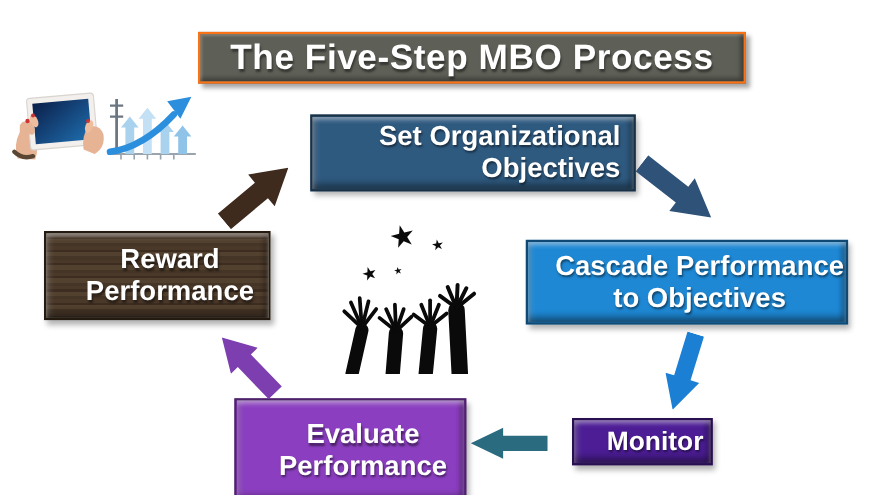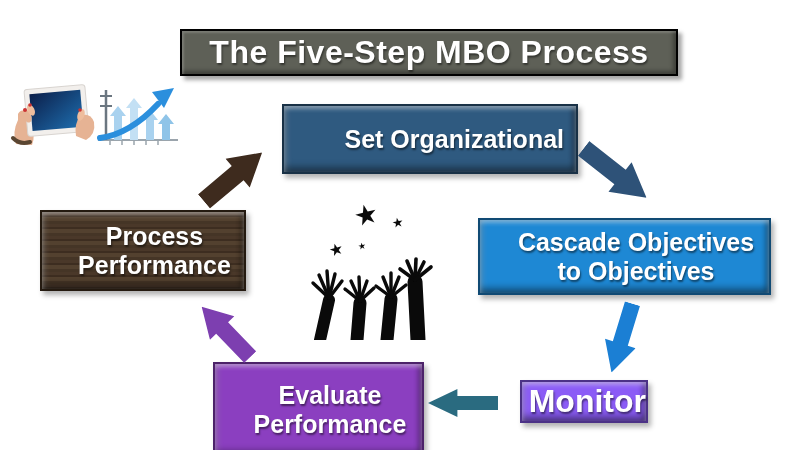--- a/index.html
+++ b/index.html
@@ -3,21 +3,21 @@
 <meta charset="utf-8">
 <style>
   html,body{margin:0;padding:0;background:#ffffff;}
   .stage{
     position:relative;width:800px;height:450px;background:#ffffff;overflow:hidden;
     font-family:"Liberation Sans","DejaVu Sans",sans-serif;
   }
   
   .title-box{
     position:absolute;left:180px;top:29px;width:498px;height:47px;
-    background:#5e6057;border:2px solid #000000;box-sizing:border-box;
+    background:#5e6057;border:2px solid #f97316;box-sizing:border-box;
     display:flex;align-items:center;justify-content:center;
     color:#ffffff;font-weight:bold;font-size:32px;letter-spacing:0.5px;
     box-shadow:4px 4px 4px rgba(0,0,0,0.35),
                inset 2px 2px 2px rgba(255,255,255,0.18),
                inset -3px -3px 4px rgba(0,0,0,0.35);
     text-shadow:1px 2px 2px rgba(0,0,0,0.45);
     white-space:nowrap;
   }
   
   .step{
@@ -30,21 +30,21 @@
                inset 0 -5px 7px rgba(0,0,0,0.40),
                inset 4px 0 5px rgba(255,255,255,0.15),
                inset -4px 0 5px rgba(0,0,0,0.25);
     text-shadow:1px 2px 2px rgba(0,0,0,0.5);
     white-space:nowrap;
     padding-left:23px;
   }
   .step span{display:block;}
   .step-set{left:282px;top:104px;width:296px;height:70px;background:#2f5a80;font-size:25px;align-items:flex-end;padding-right:12px;}
   .step-cascade{left:478px;top:218px;width:293px;height:77px;background:#1e88d4;font-size:25px;}
-  .step-monitor{left:520px;top:380px;width:128px;height:43px;background:#8b5cf6;font-size:32px;align-items:flex-end;}
+  .step-monitor{left:520px;top:380px;width:128px;height:43px;background:#4c1d95;font-size:24px;}
   .step-evaluate{left:213px;top:362px;width:211px;height:96px;background:#8b3fc0;font-size:25px;}
   .step-reward{
     left:40px;top:210px;width:206px;height:81px;font-size:25px;
     background:repeating-linear-gradient(180deg,
       #4a3829 0 3px,#3d2d20 3px 5px,#53412f 5px 9px,#453526 9px 12px);
     border-color:#241a10;
   }
   
   .arrow{
     position:absolute;
@@ -110,38 +110,39 @@
       <line x1="100" y1="58" x2="100" y2="63" stroke="#9aa4ac" stroke-width="1.5"></line>
       <line x1="112" y1="58" x2="112" y2="63" stroke="#9aa4ac" stroke-width="1.5"></line>
       <line x1="124" y1="58" x2="124" y2="63" stroke="#9aa4ac" stroke-width="1.5"></line>
       <line x1="136" y1="58" x2="136" y2="63" stroke="#9aa4ac" stroke-width="1.5"></line>
       <line x1="148" y1="58" x2="148" y2="63" stroke="#9aa4ac" stroke-width="1.5"></line>
     </g>
   </svg>
 
   <div class="step step-set">
     <span>Set Organizational</span>
+    <span>Objectives</span>
   </div>
 
   <div class="step step-cascade">
-    <span>Cascade Objectives</span>
+    <span>Cascade Performance</span>
     <span>to Objectives</span>
   </div>
 
   <div class="step step-monitor">
     <span>Monitor</span>
   </div>
 
   <div class="step step-evaluate">
     <span>Evaluate</span>
     <span>Performance</span>
   </div>
 
   <div class="step step-reward">
-    <span>Process</span>
+    <span>Reward</span>
     <span>Performance</span>
   </div>
 
   <div class="arrow arrow-navy"></div>
   <div class="arrow arrow-blue"></div>
   <div class="arrow arrow-teal"></div>
   <div class="arrow arrow-purple"></div>
   <div class="arrow arrow-brown"></div>
 
   <svg class="hands-center" viewBox="0 0 130 85" aria-hidden="true">

